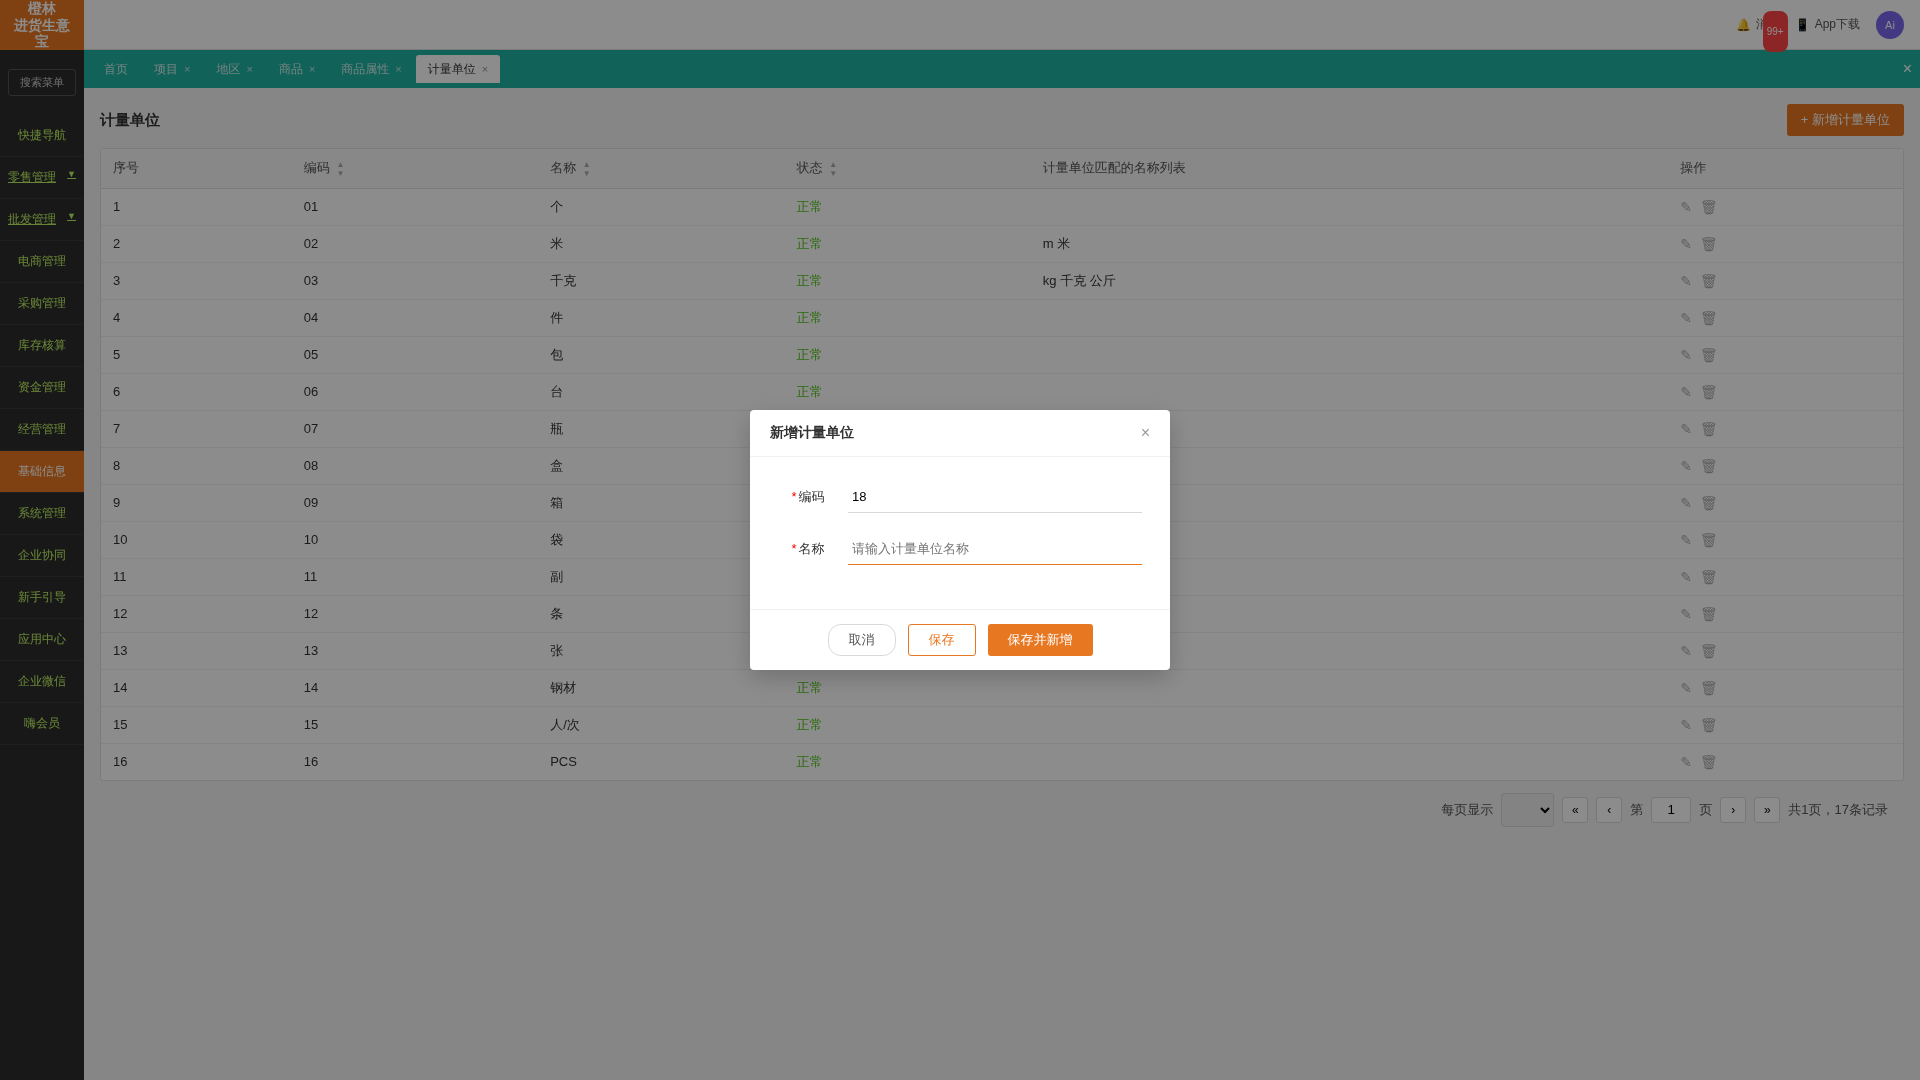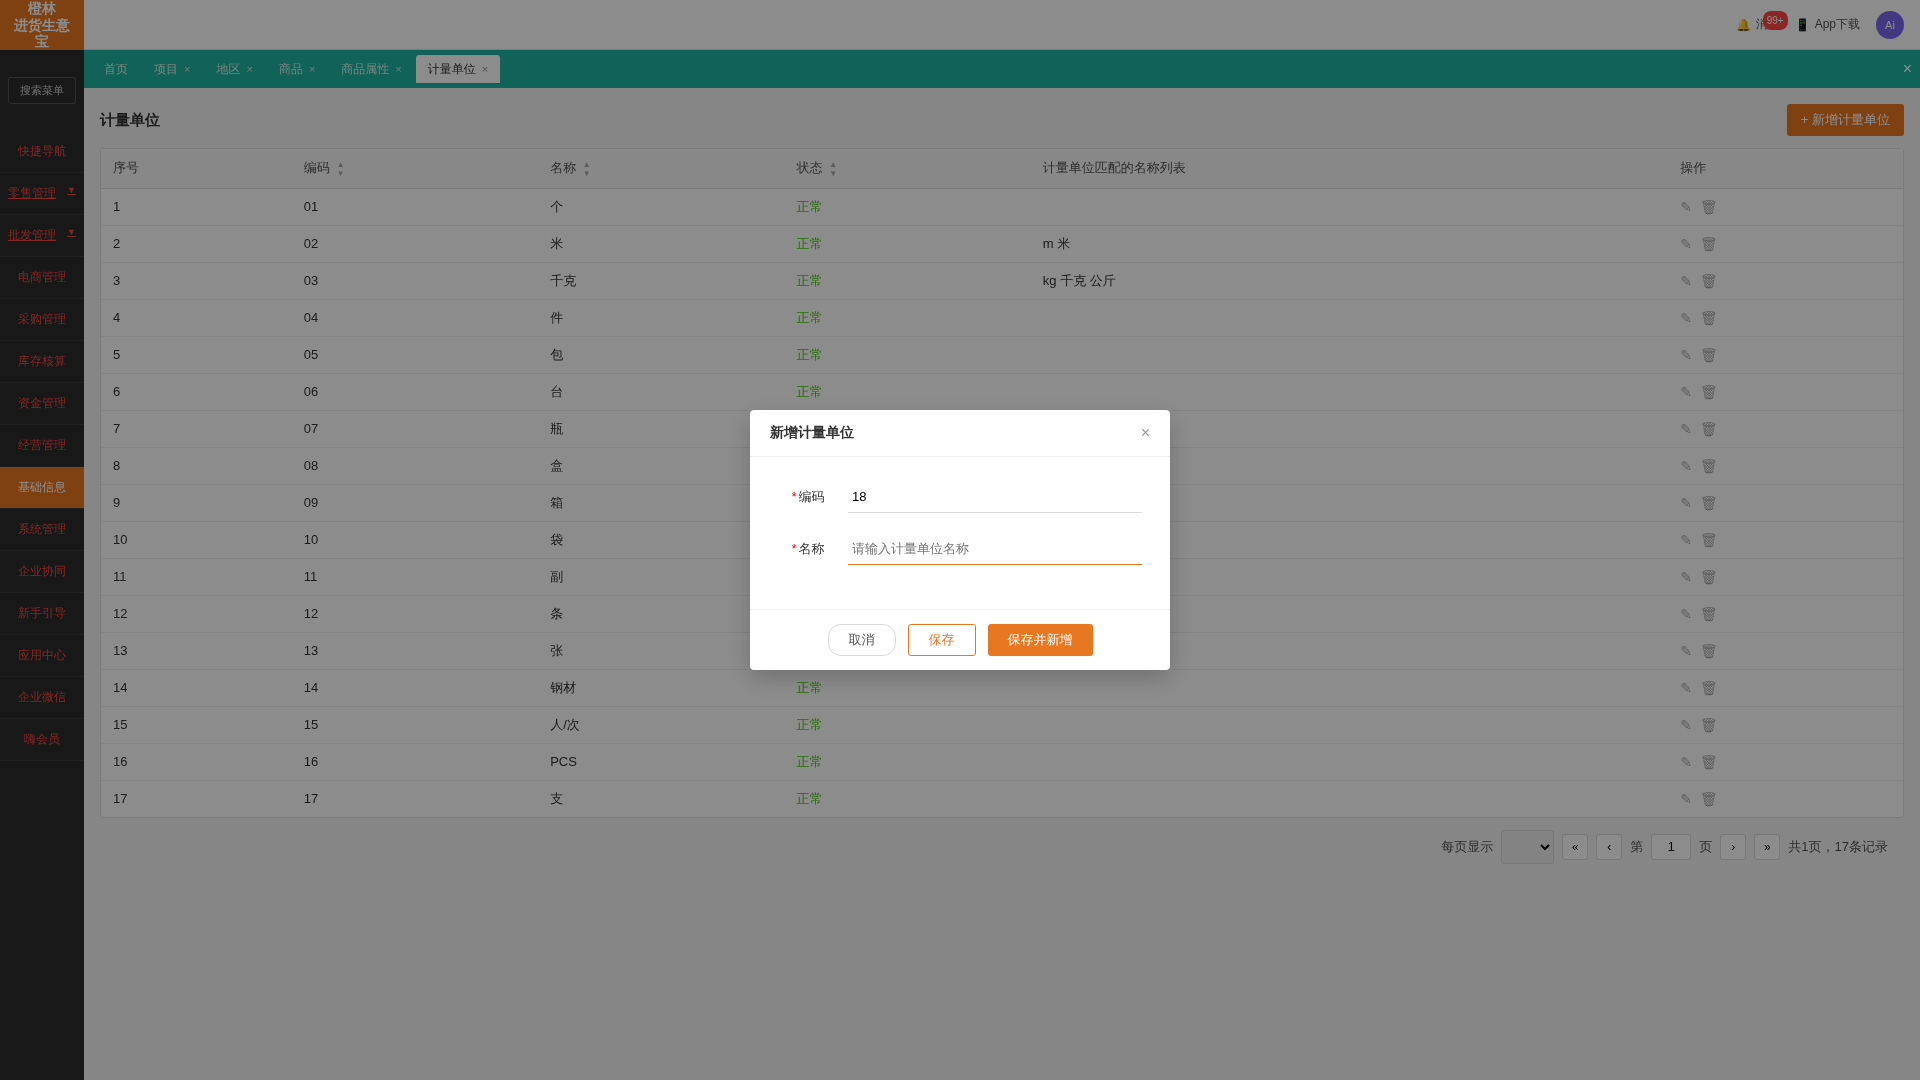--- a/index.html
+++ b/index.html
@@ -2,36 +2,36 @@
 <html><head>
   <meta charset="utf-8">
   <style>
     * { box-sizing: border-box; margin: 0; padding: 0; }
     body { font-family: "Microsoft YaHei", "PingFang SC", sans-serif; font-size: 13px; background: #f0f0f0; display: flex; height: 1080px; width: 1920px; overflow: hidden; }
 
     
     .sidebar { width: 84px; background: #2d2d2d; display: flex; flex-direction: column; align-items: center; padding-top: 0; flex-shrink: 0; }
     .sidebar-logo { width: 100%; background: #e87722; padding: 8px; display: flex; align-items: center; justify-content: center; height: 50px; }
     .sidebar-logo-text { color: white; font-size: 14px; font-weight: bold; text-align: center; line-height: 1.2; }
-    .sidebar-search { width: 100%; padding: 27px 8px; }
+    .sidebar-search { width: 100%; padding: 19px 8px; }
     .sidebar-search-btn { width: 100%; background: transparent; border: 1px solid #555; color: #ccc; padding: 5px; border-radius: 3px; font-size: 11px; text-align: center; cursor: pointer; }
-    .sidebar-nav-item { width: 100%; padding: 12px 5px; text-align: center; color: #ef4444; cursor: pointer; font-size: 12px; border-bottom: 1px solid #3a3a3a; }
+    .sidebar-nav-item { width: 100%; padding: 12px 5px; text-align: center; color: #bef264; cursor: pointer; font-size: 12px; border-bottom: 1px solid #3a3a3a; }
     .sidebar-nav-item.active { background: #e87722; color: white; }
     .sidebar-nav-item.has-arrow { display: flex; align-items: flex-start; justify-content: space-between; padding: 12px 8px; text-decoration: underline; }
     .sidebar-nav-item .arrow { font-size: 9px; }
 
     
     .main { flex: 1; display: flex; flex-direction: column; overflow: hidden; }
 
     
     .topbar { height: 50px; background: #fff; display: flex; align-items: center; justify-content: space-between; padding: 0 16px; border-bottom: 1px solid #e0e0e0; flex-shrink: 0; }
     .topbar-left { display: flex; align-items: center; gap: 10px; }
     .topbar-right { display: flex; align-items: center; gap: 16px; }
     .topbar-icon-btn { display: flex; align-items: center; gap: 4px; cursor: pointer; color: #555; font-size: 12px; position: relative; }
-    .badge { background: #f44; color: white; border-radius: 8px; font-size: 10px; padding: 4px 4px; position: absolute; top: -5px; right: -8px; }
+    .badge { background: #f44; color: white; border-radius: 8px; font-size: 10px; padding: 15px 4px; position: absolute; top: -5px; right: -8px; }
     .avatar { width: 28px; height: 28px; background: #7b68ee; border-radius: 50%; display: flex; align-items: center; justify-content: center; color: white; font-size: 11px; }
 
     
     .tabs { height: 38px; background: #20b2a0; display: flex; align-items: center; padding: 0 8px; flex-shrink: 0; gap: 2px; }
     .tab { height: 28px; padding: 0 12px; display: flex; align-items: center; gap: 6px; border-radius: 3px 3px 0 0; cursor: pointer; font-size: 12px; color: rgba(255,255,255,0.8); white-space: nowrap; }
     .tab.active { background: #fff; color: #333; }
     .tab-close { font-size: 11px; color: rgba(255,255,255,0.7); line-height: 1; }
     .tab.active .tab-close { color: #999; }
     .tab-close-btn { cursor: pointer; }
     .tabs-close-all { margin-left: auto; color: white; cursor: pointer; font-size: 16px; }
@@ -384,33 +384,20 @@
       <td>PCS</td>
       <td class="status-normal">正常</td>
       <td></td>
       <td>
         <div class="action-icons">
           <span class="action-icon" title="编辑">✎</span>
           <span class="action-icon" title="删除">🗑</span>
         </div>
       </td>
     </tr>
-            <tr>
-      <td>17</td>
-      <td>17</td>
-      <td>支</td>
-      <td class="status-normal">正常</td>
-      <td></td>
-      <td>
-        <div class="action-icons">
-          <span class="action-icon" title="编辑">✎</span>
-          <span class="action-icon" title="删除">🗑</span>
-        </div>
-      </td>
-    </tr>
           </tbody>
       </table>
     </div>
 
     <div class="pagination">
       <span>每页显示</span>
       <select class="page-size-select">
         <option>50</option>
         <option>20</option>
         <option>100</option>

